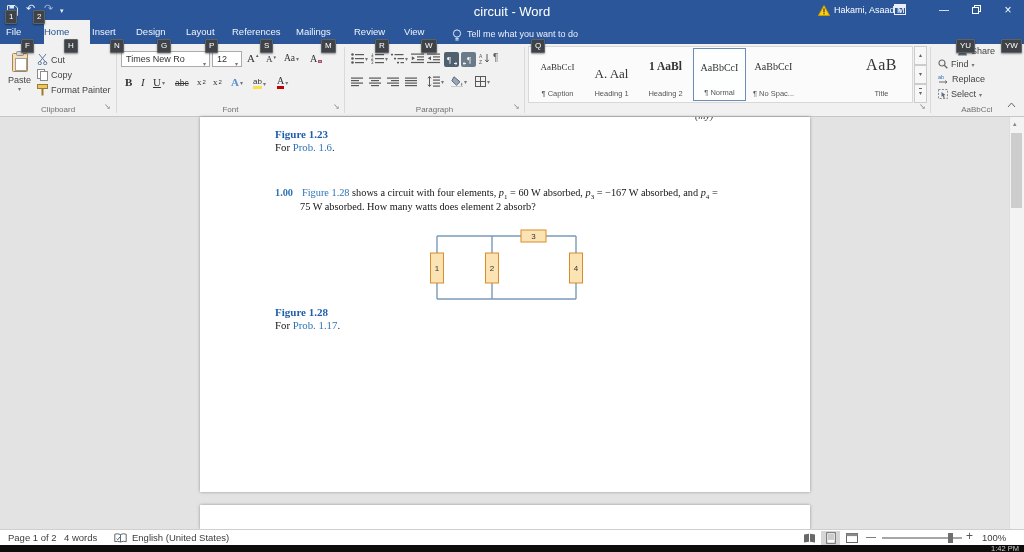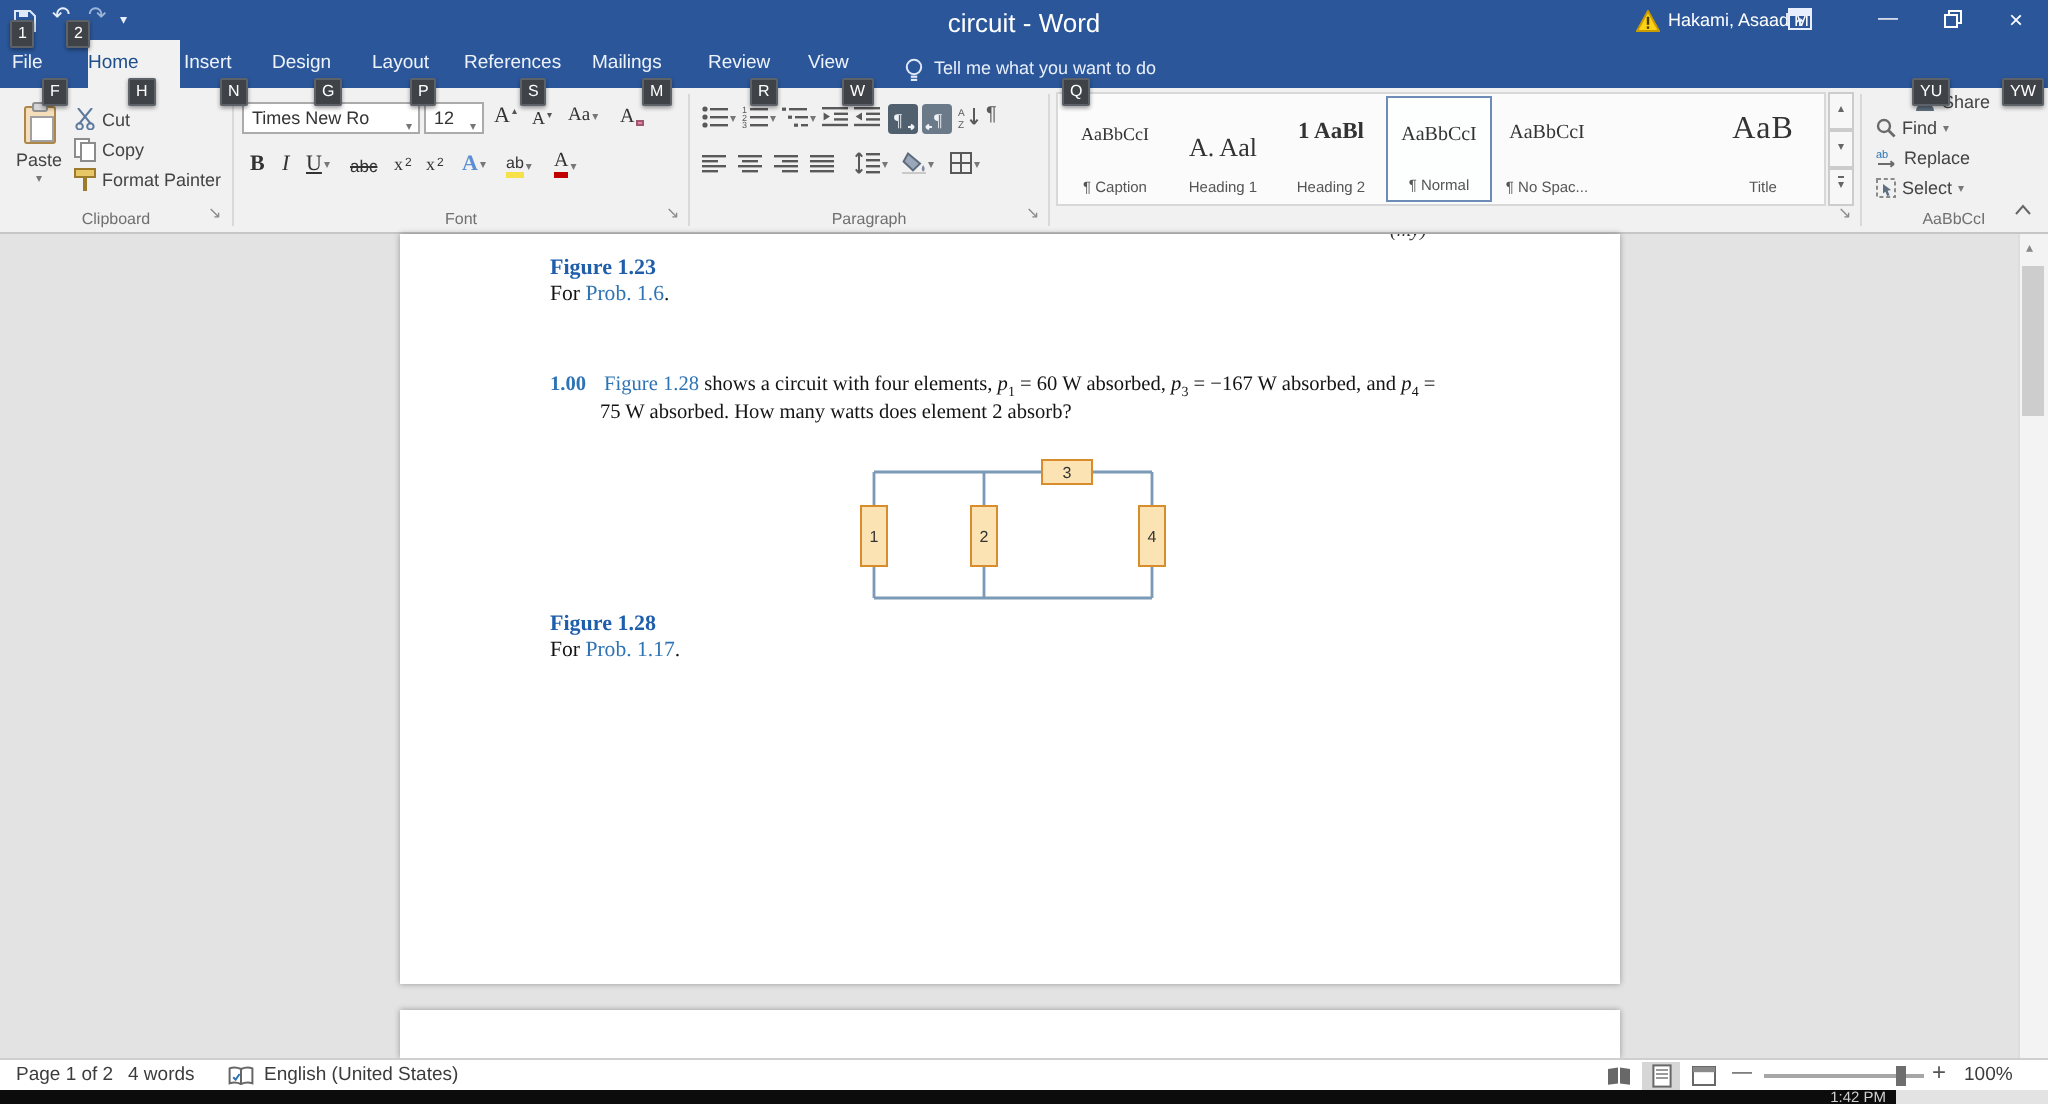--- a/index.html
+++ b/index.html
@@ -49,21 +49,21 @@
   sub{font-size:7px}
   
   .sbar{position:absolute;left:1009px;top:117px;width:15px;height:412px;background:#f3f3f3;border-left:1px solid #ddd}
   .sthumb{position:absolute;left:1011px;top:133px;width:11px;height:75px;background:#cdcdcd}
   
   .status{position:absolute;top:529px;left:0;width:1024px;height:16px;background:#fff;border-top:1px solid #cfcfcf;font-size:9.5px;color:#3c3c3c}
   .sitem{position:absolute;top:2px;line-height:12px;white-space:nowrap}
   .vbtn{position:absolute;top:1px;width:19px;height:14px;display:flex;align-items:center;justify-content:center}
   .vbtn.sel{background:#d6d6d6}
   
-  .task{position:absolute;top:545px;left:0;width:948px;height:7px;background:#0c0c0c;overflow:hidden}
+  .task{position:absolute;top:545px;left:0;width:1024px;height:7px;background:#0c0c0c;overflow:hidden}
   .clock{position:absolute;right:5px;top:0;font-size:7.5px;line-height:7px;color:#cfcfcf}
   svg{display:block}
 </style>
 </head>
 <body>
 
 <div class="app">
 
   <div class="titlebar">
     <div class="abs ib" style="left:5px;top:3px;width:14px;height:14px">

